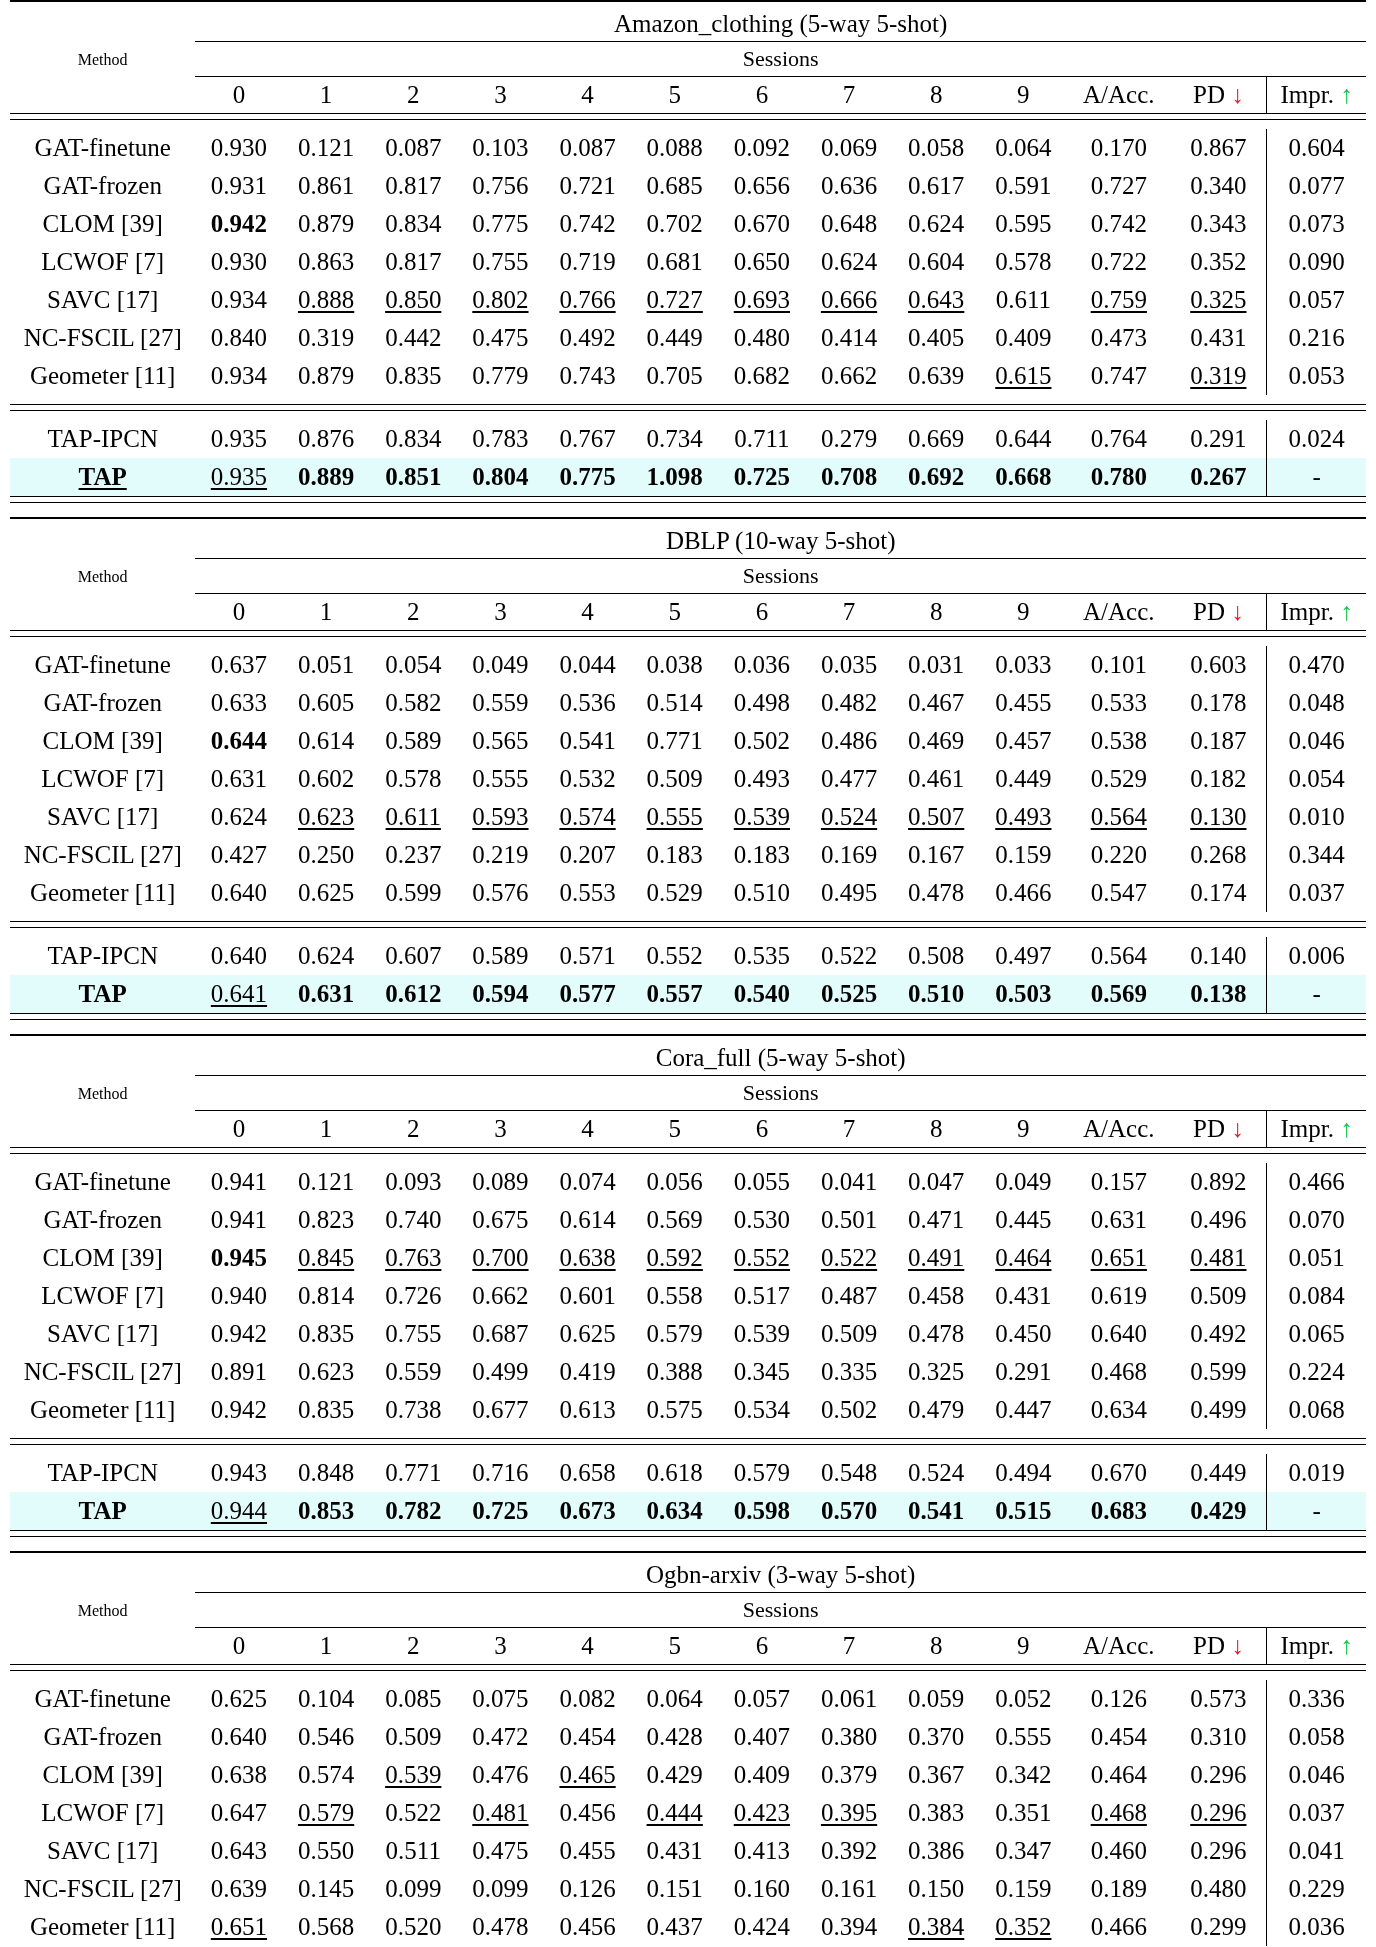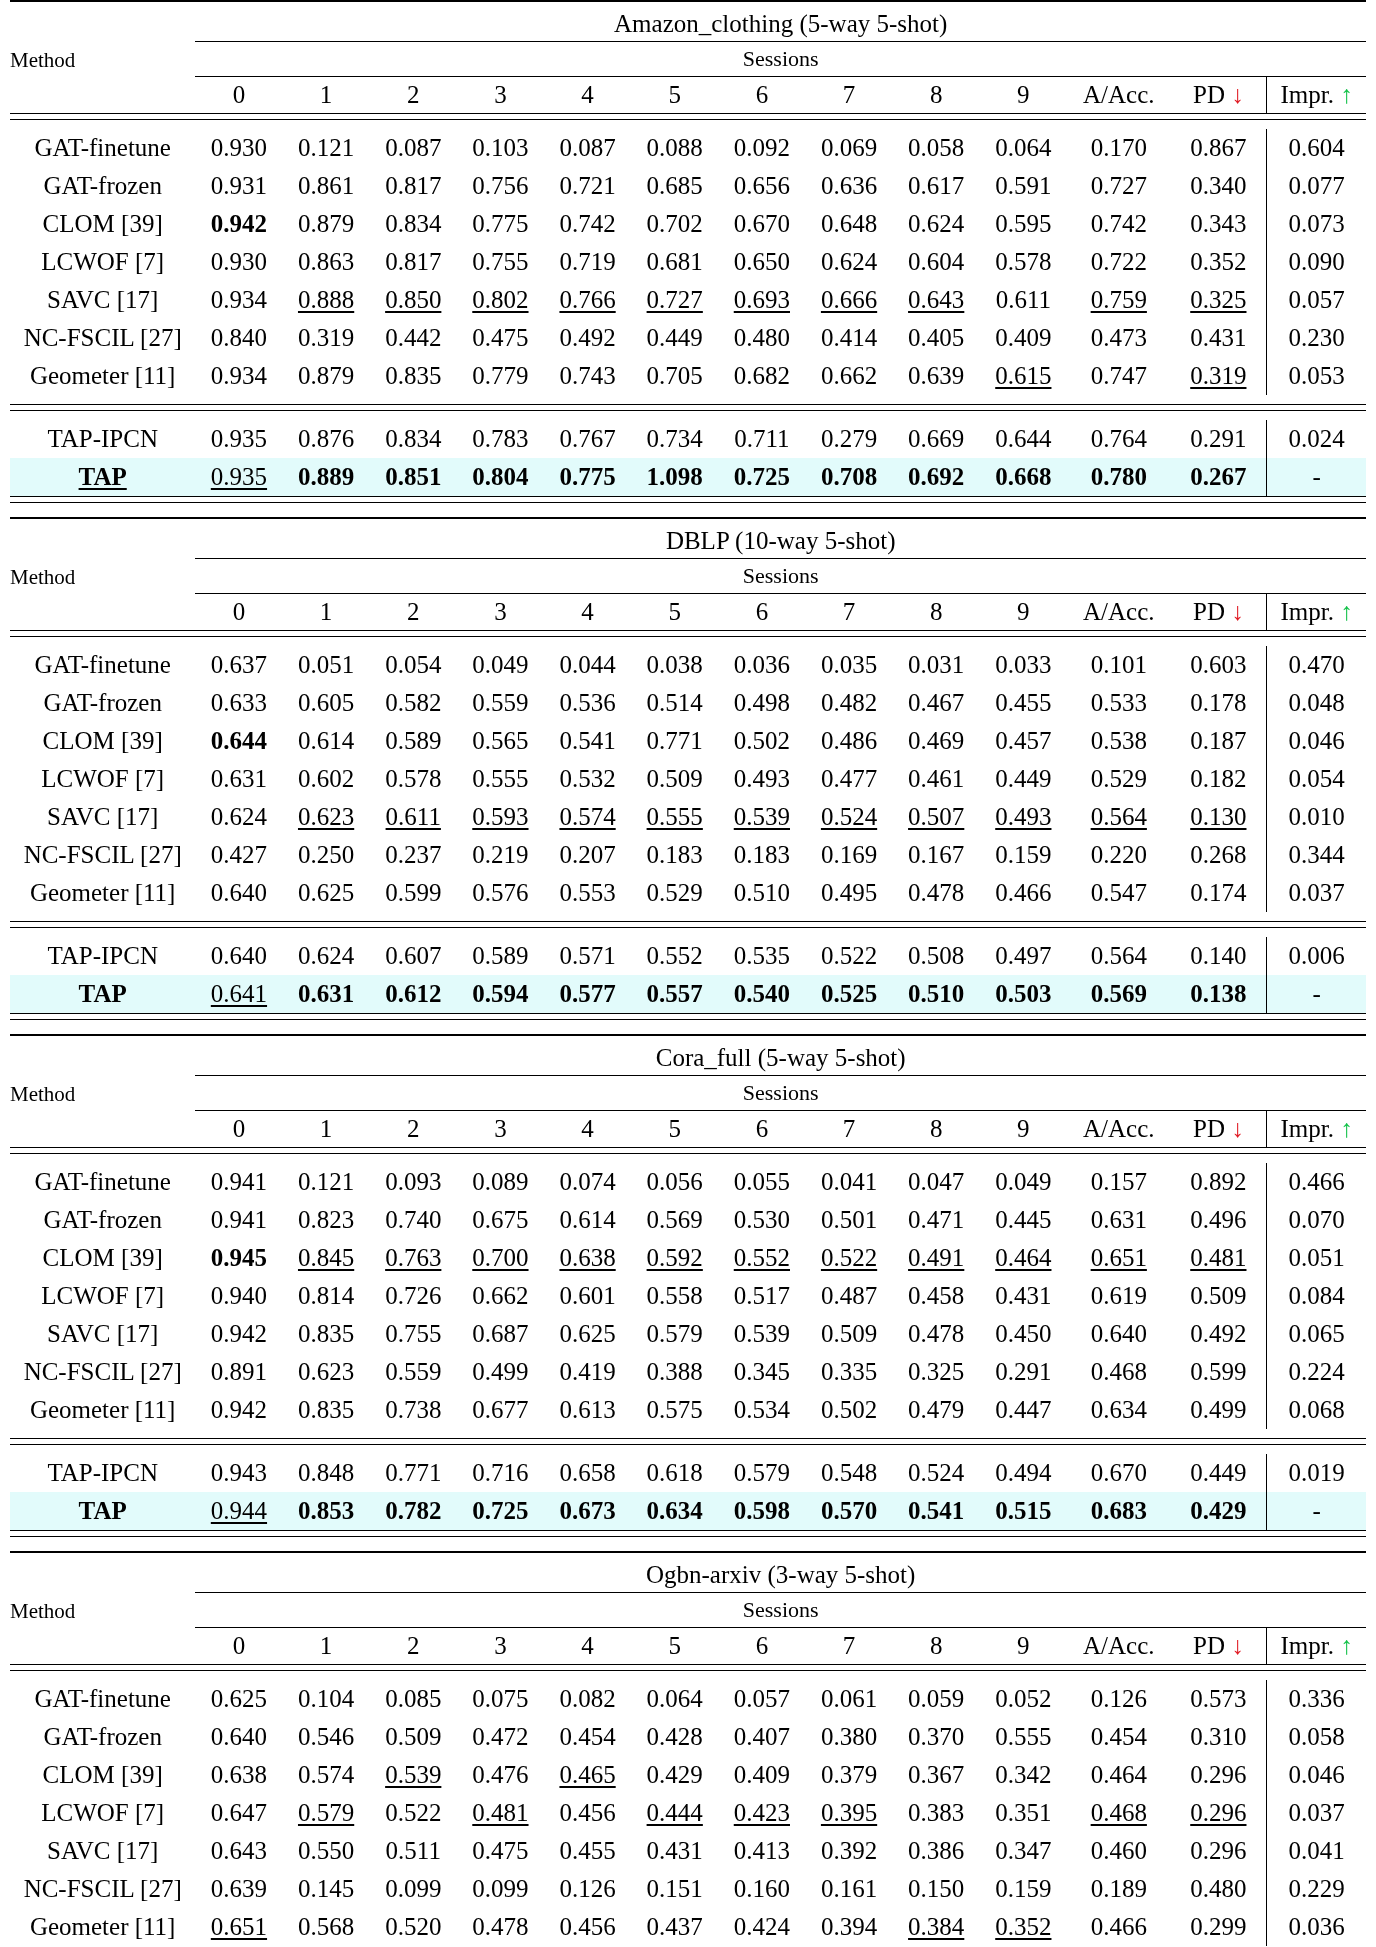--- a/index.html
+++ b/index.html
@@ -56,22 +56,22 @@
     font-size: 25px;
     line-height: 34px;
     padding-bottom: 2px;
   }
   .hdr-sessions {
     text-align: center;
     font-size: 22px;
     line-height: 34px;
   }
   .hdr-method {
-    text-align: left;
-    font-size: 21px;
+    text-align: center;
+    font-size: 16px;
     line-height: 30px;
     padding-left: 6px;
     font-family: Liberation Serif, serif;
   }
   .hdr-num {
     text-align: center;
     font-size: 25px;
     line-height: 36px;
   }
   .grp-line {
@@ -249,21 +249,21 @@
           <td class="num">0.442</td>
           <td class="num">0.475</td>
           <td class="num">0.492</td>
           <td class="num">0.449</td>
           <td class="num">0.480</td>
           <td class="num">0.414</td>
           <td class="num">0.405</td>
           <td class="num">0.409</td>
           <td class="num">0.473</td>
           <td class="num">0.431</td>
-          <td class="num sep-left">0.230</td>
+          <td class="num sep-left">0.216</td>
         </tr>
         <tr class="">
           <td class="method">Geometer [11]</td>
           <td class="num">0.934</td>
           <td class="num">0.879</td>
           <td class="num">0.835</td>
           <td class="num">0.779</td>
           <td class="num">0.743</td>
           <td class="num">0.705</td>
           <td class="num">0.682</td>

